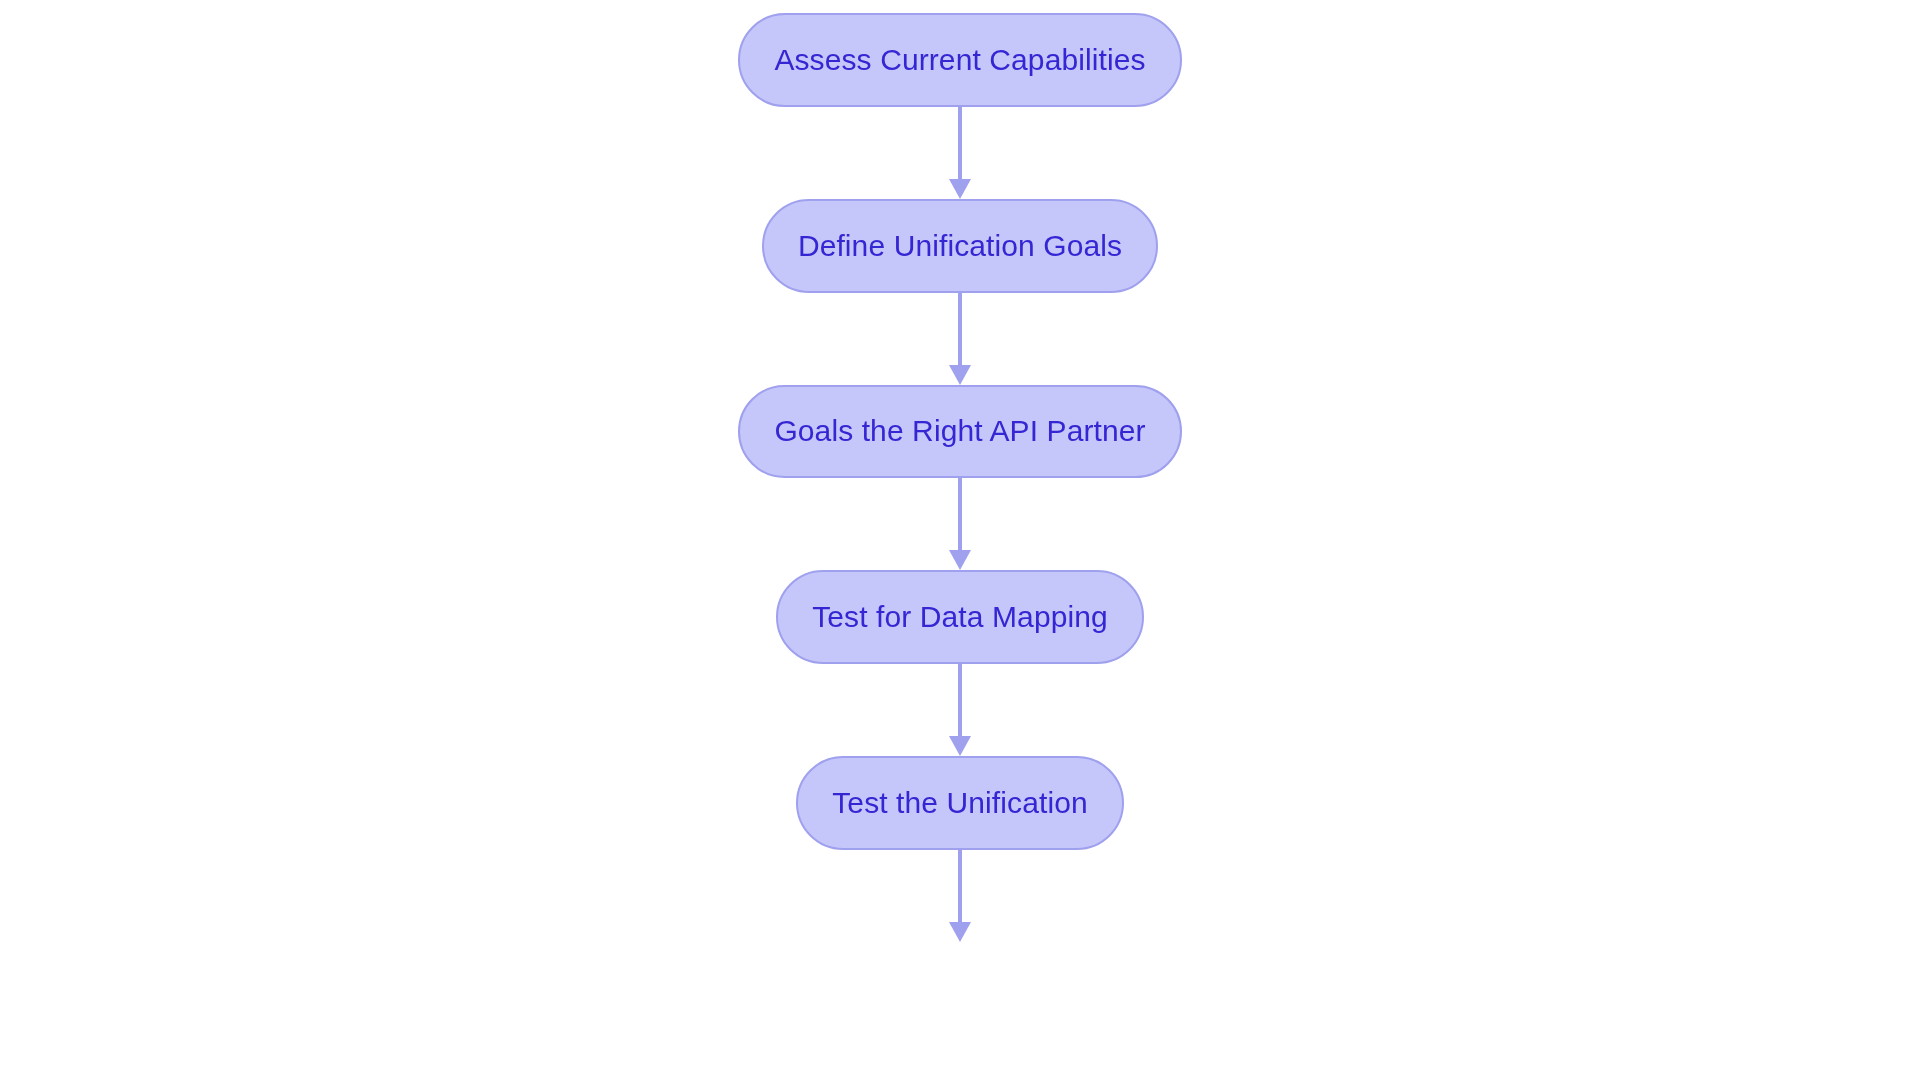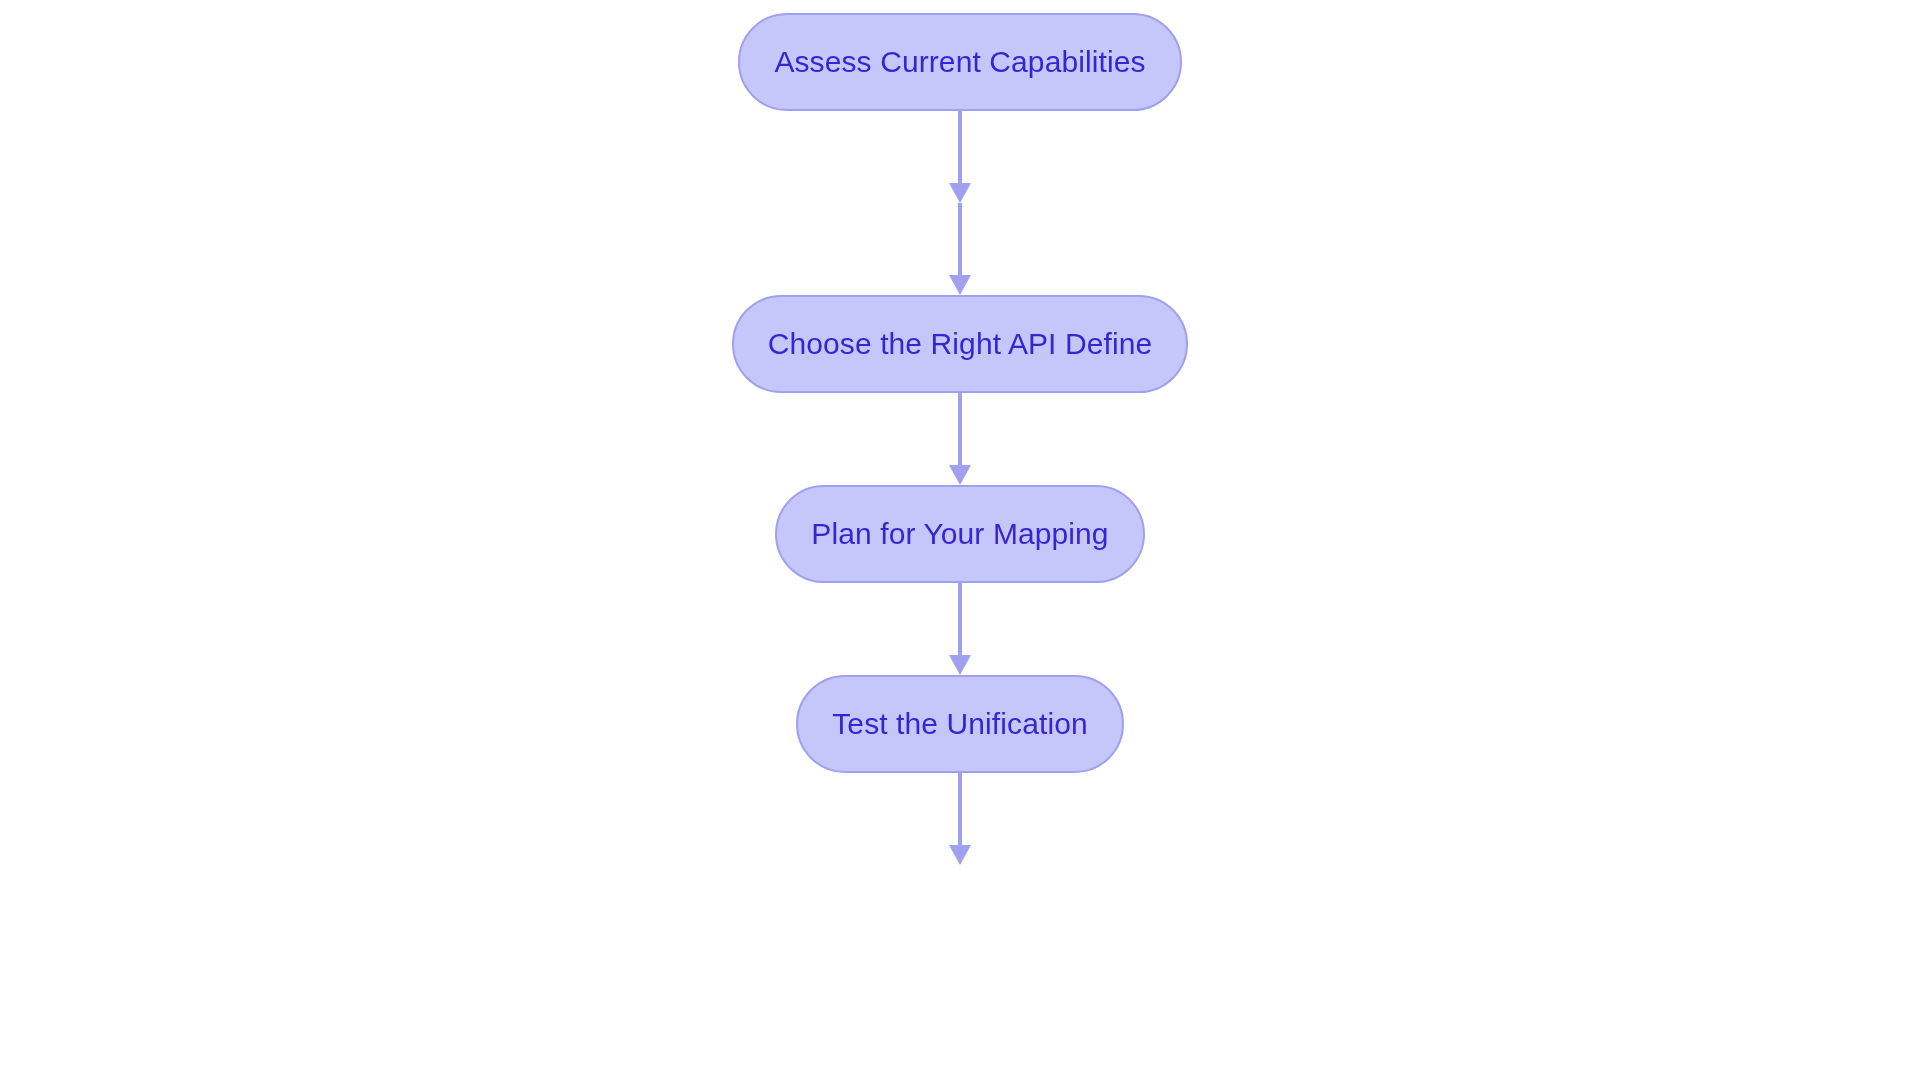--- a/index.html
+++ b/index.html
@@ -98,37 +98,40 @@
 
     <div class="node">
       <span class="node-label">Assess Current Capabilities</span>
     </div>
 
     <div class="connector">
       <span class="stem"></span>
       <span class="head"></span>
     </div>
 
-
-    <div class="connector">
-      <span class="stem"></span>
-      <span class="head"></span>
-    </div>
-
     <div class="node">
-      <span class="node-label">Choose the Right API Define</span>
+      <span class="node-label">Define Unification Goals</span>
     </div>
 
     <div class="connector">
       <span class="stem"></span>
       <span class="head"></span>
     </div>
 
     <div class="node">
-      <span class="node-label">Plan for Your Mapping</span>
+      <span class="node-label">Goals the Right API Partner</span>
+    </div>
+
+    <div class="connector">
+      <span class="stem"></span>
+      <span class="head"></span>
+    </div>
+
+    <div class="node">
+      <span class="node-label">Test for Data Mapping</span>
     </div>
 
     <div class="connector">
       <span class="stem"></span>
       <span class="head"></span>
     </div>
 
     <div class="node">
       <span class="node-label">Test the Unification</span>
     </div>

